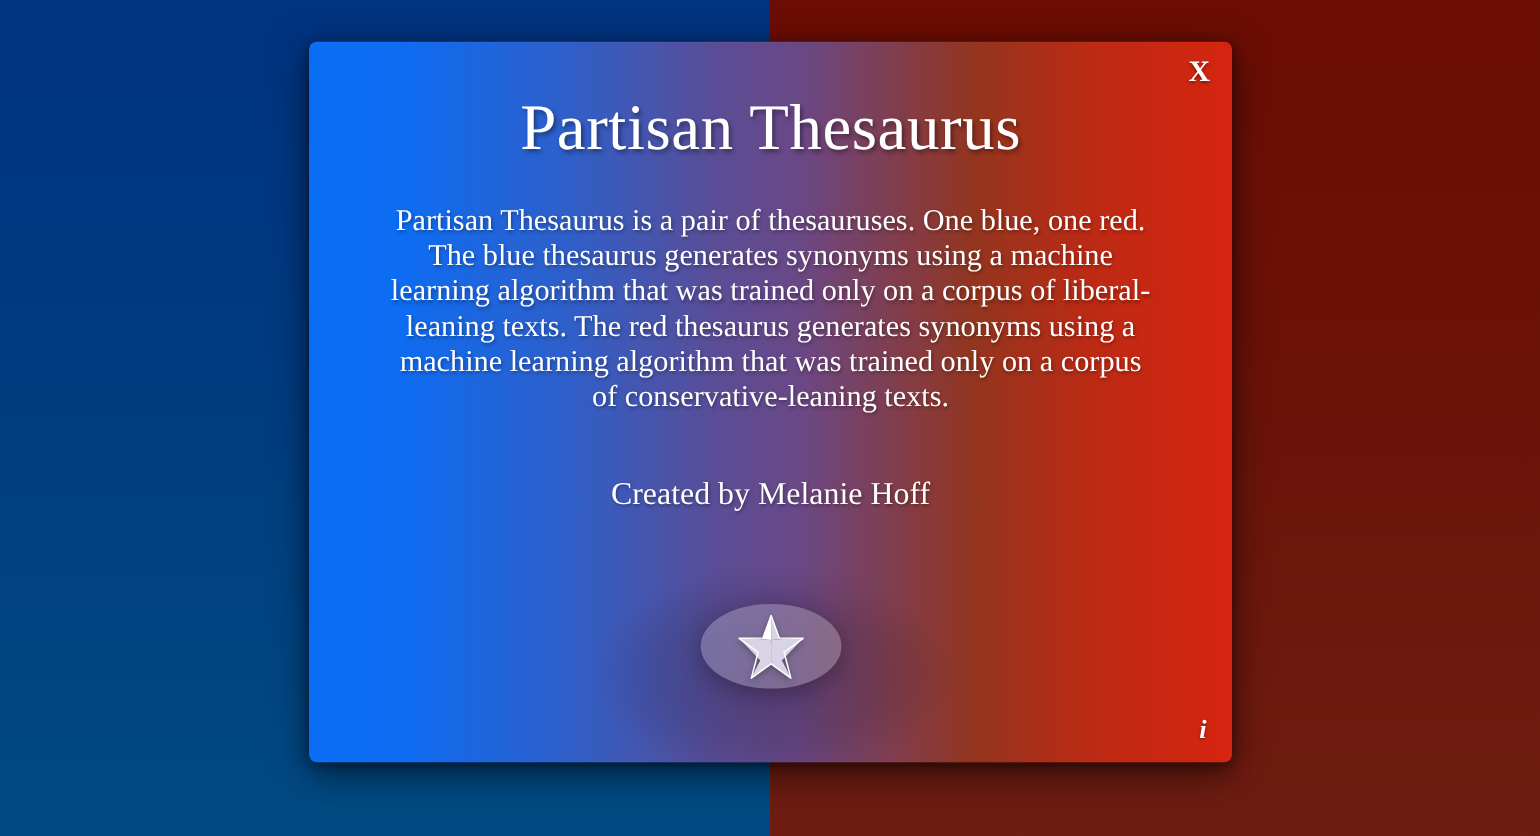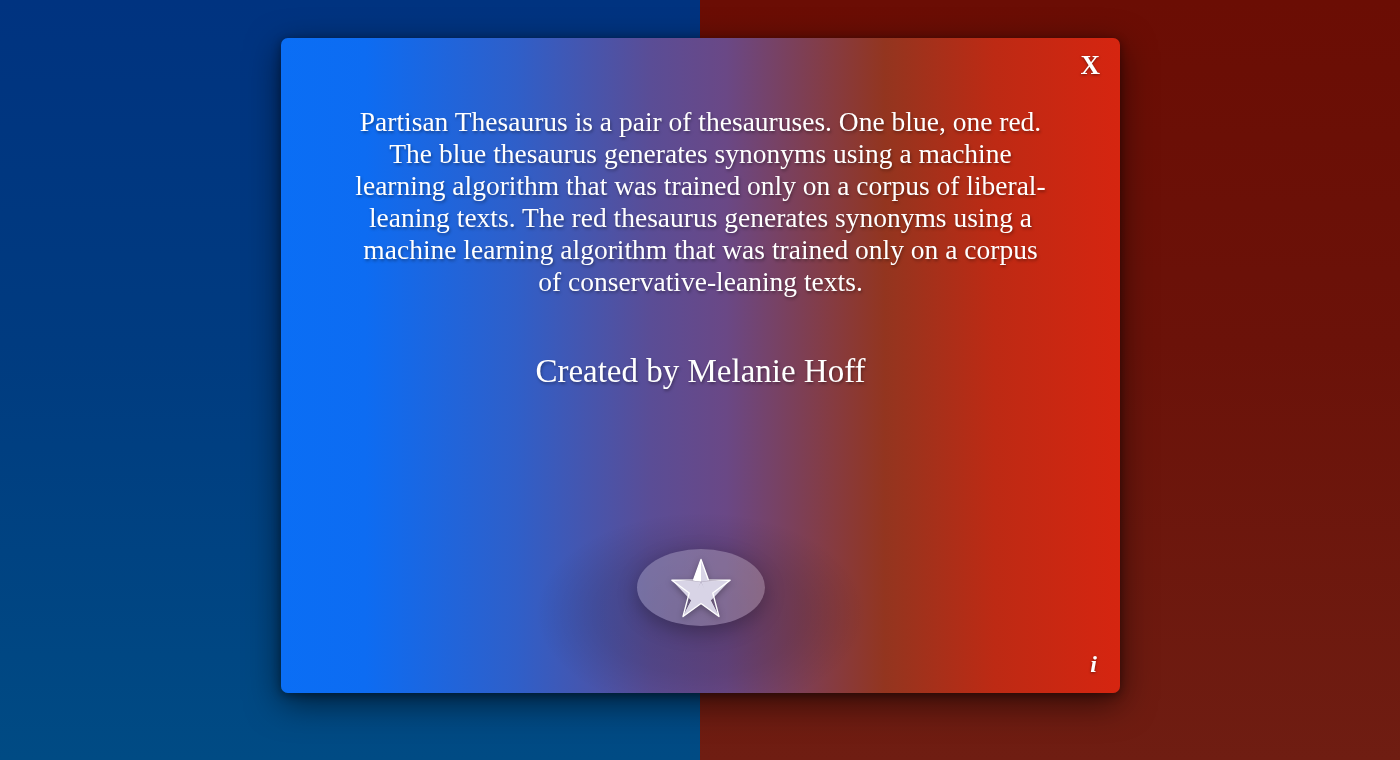--- a/index.html
+++ b/index.html
@@ -107,21 +107,21 @@
   #modal-description {
     margin:36px auto 12px auto;
     max-width:700px;
     font-size:27.5px;
     line-height:32px;
     text-shadow:1px 2px 3px rgba(0,0,0,0.35);
   }
 
   #modal-credit {
     margin-top:57px;
-    font-size:33px;
+    font-size:29px;
     line-height:32px;
     text-shadow:1px 2px 3px rgba(0,0,0,0.35);
   }
 
   
   #star-button {
     position:absolute;
     left:50%;
     top:511px;
     transform:translateX(-50%);
@@ -145,20 +145,21 @@
   <div class="backdrop-half backdrop-red"></div>
 </div>
 
 <div id="about-modal">
 
   <div id="modal-vignette"></div>
 
   <div id="close-button">X</div>
 
   <div id="modal-content">
+    <h1 id="modal-title">Partisan Thesaurus</h1>
 
     <p id="modal-description">Partisan Thesaurus is a pair of thesauruses. One blue, one red. The blue thesaurus generates synonyms using a machine learning algorithm that was trained only on a corpus of liberal-leaning texts. The red thesaurus generates synonyms using a machine learning algorithm that was trained only on a corpus of conservative-leaning texts.</p>
 
     <p id="modal-credit">Created by Melanie Hoff</p>
   </div>
 
   <div id="star-button">
     <span>
       <svg width="62" height="60" viewBox="0 0 100 96" aria-hidden="true">
 

